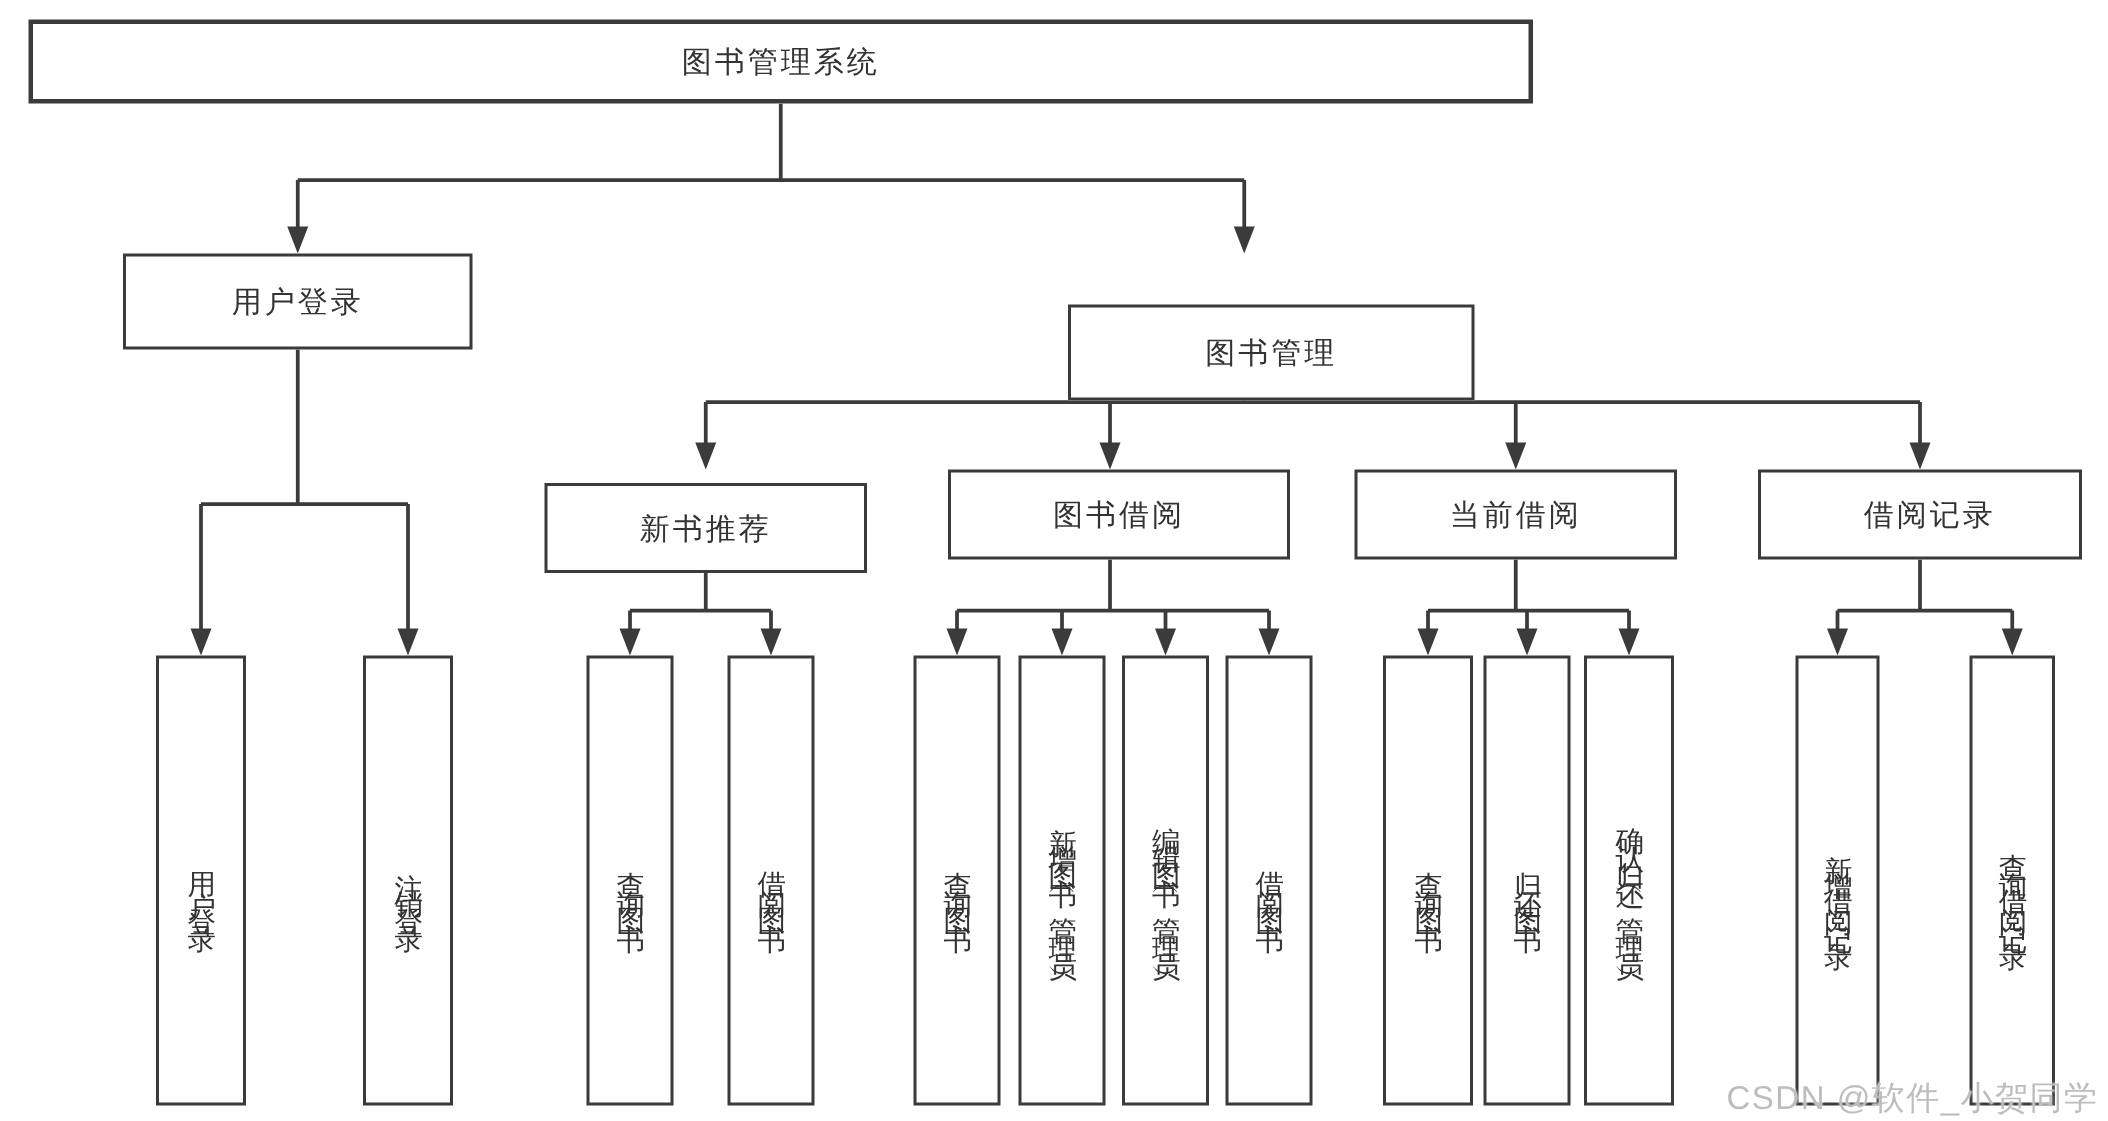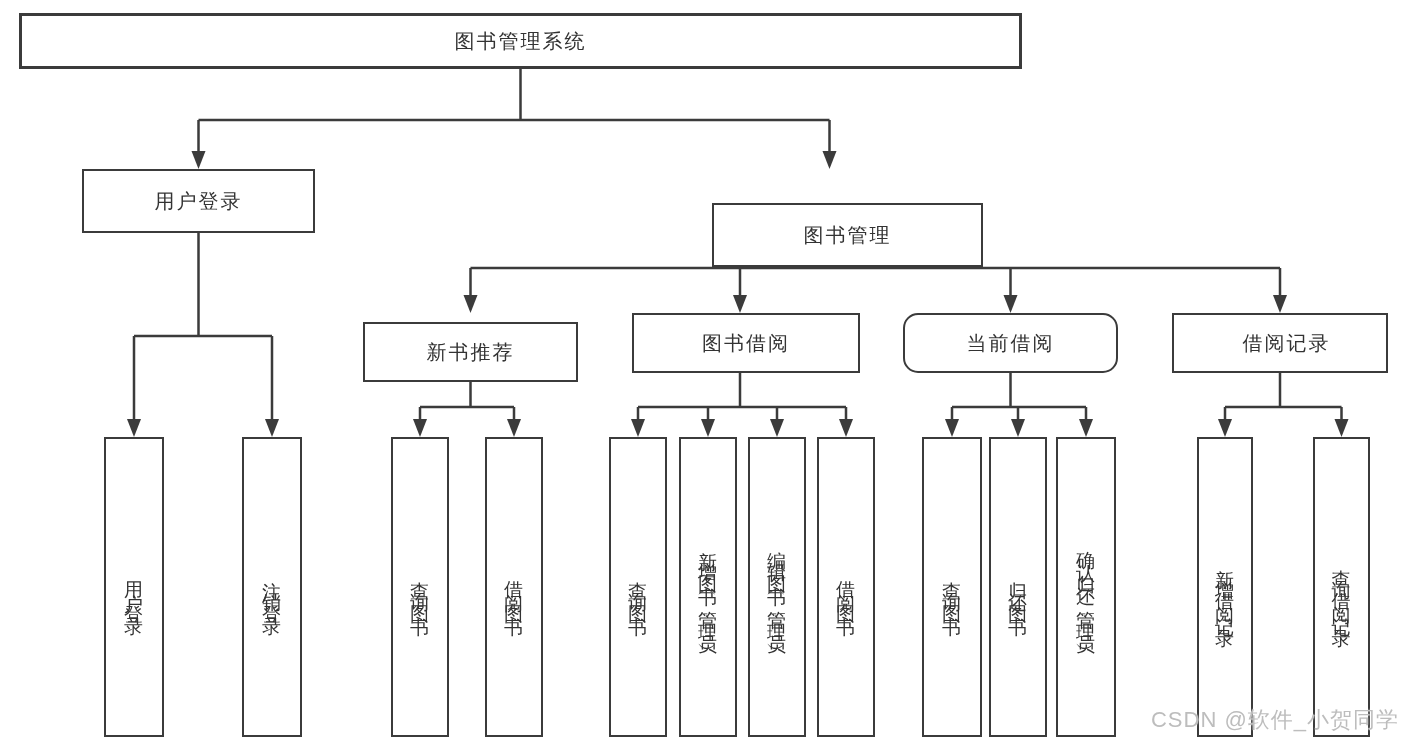--- a/index.html
+++ b/index.html
@@ -34,21 +34,21 @@
   .v{
     writing-mode:vertical-rl;
     font-size:19px;
     letter-spacing:12px;
     line-height:1;
     padding-top:6px;
   }
   .watermark{
     position:absolute;
     right:6px;
-    bottom:12px;
+    bottom:0;
     z-index:3;
     font-size:22px;
     letter-spacing:1px;
     color:var(--wm);
     text-shadow:0 0 2px #ffffff;
     white-space:nowrap;
   }
 </style>
 </head>
 <body>
@@ -108,21 +108,21 @@
   <div class="box h" style="left:712px;top:155px;width:271px;height:64px;margin-top:48px;">
     <span>图书管理</span>
   </div>
 
   <div class="box h" style="left:363px;top:322px;width:215px;height:60px;">
     <span>新书推荐</span>
   </div>
   <div class="box h" style="left:632px;top:313px;width:228px;height:60px;">
     <span>图书借阅</span>
   </div>
-  <div class="box h" style="left:903px;top:313px;width:215px;height:60px;border-radius:15px;">
+  <div class="box h" style="left:903px;top:313px;width:215px;height:60px;">
     <span>当前借阅</span>
   </div>
   <div class="box h" style="left:1172px;top:313px;width:216px;height:60px;padding-left:13px;">
     <span>借阅记录</span>
   </div>
 
   <div class="box v" style="left:104px;top:437px;width:60px;height:300px;">
     <span>用户登录</span>
   </div>
   <div class="box v" style="left:242px;top:437px;width:60px;height:300px;">

